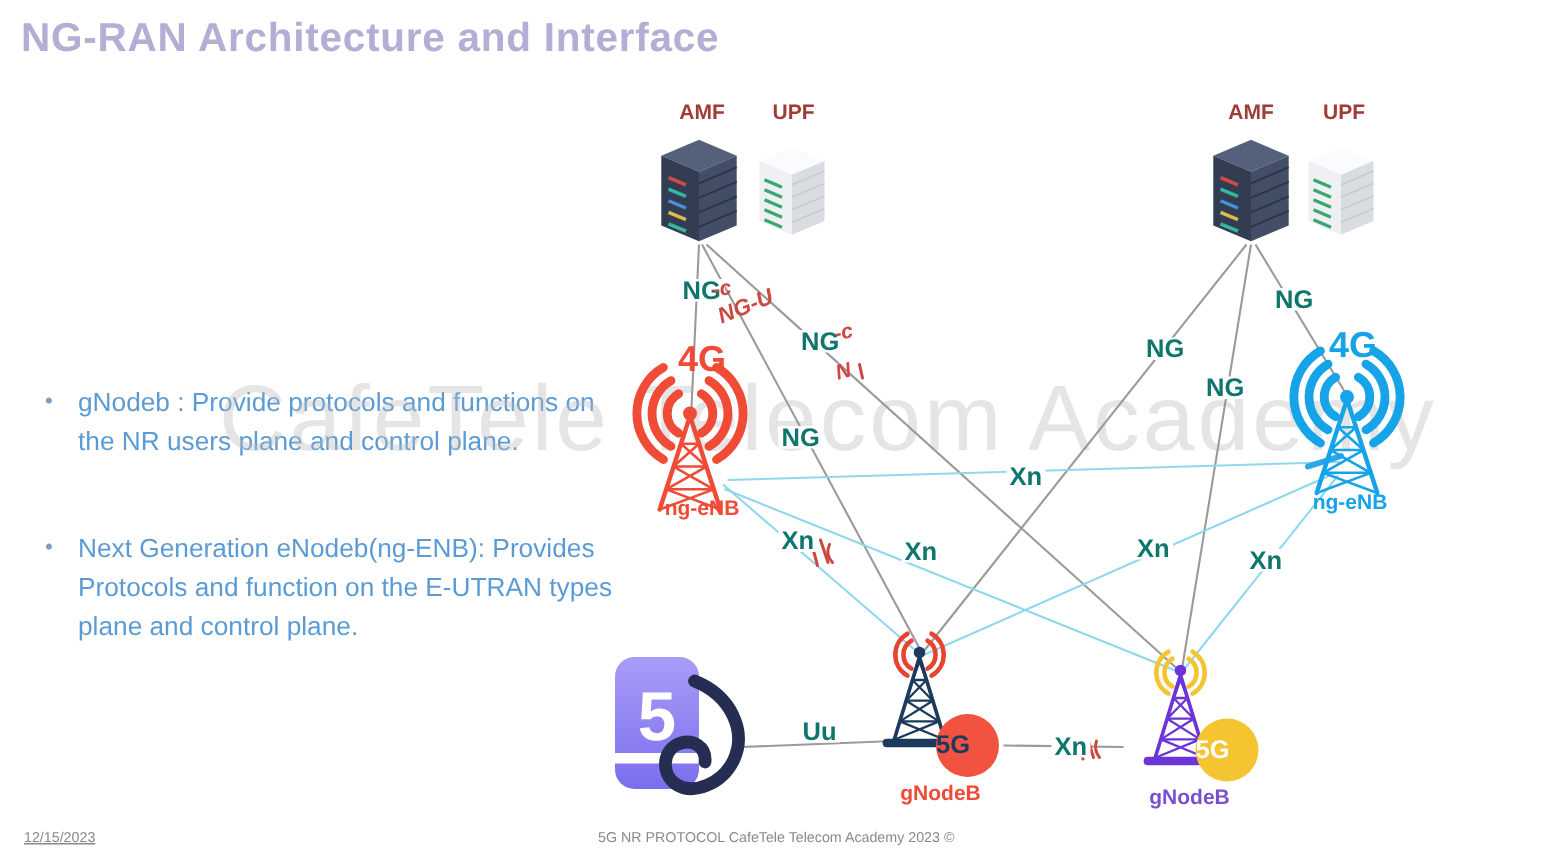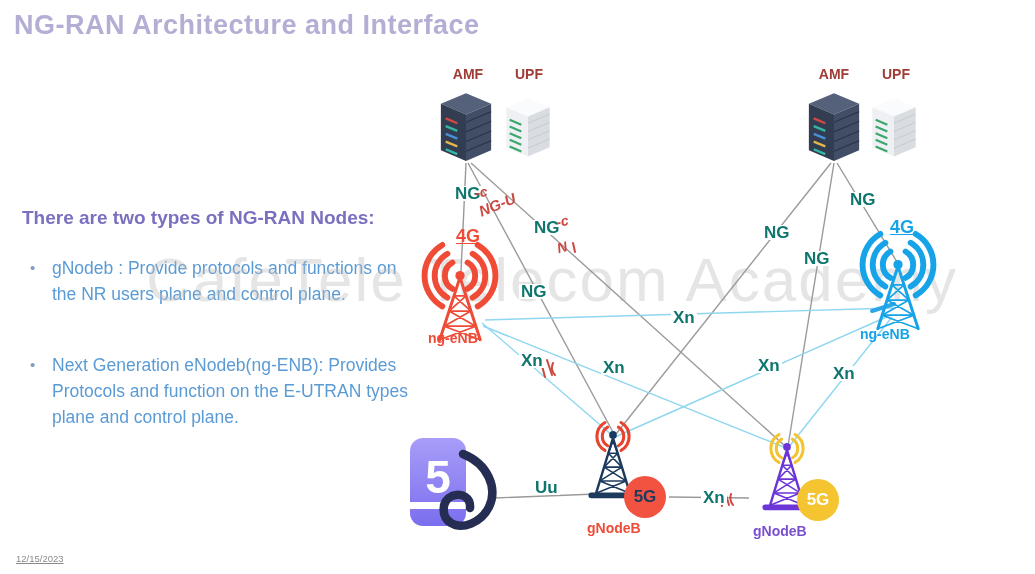--- a/index.html
+++ b/index.html
@@ -19,22 +19,22 @@
   #watermark{left:146px;top:244px;font-size:62px;color:#bdbdbd;opacity:.38;white-space:nowrap;letter-spacing:2px;z-index:1;}
   
   #lines{left:0;top:0;z-index:2;}
   .node{z-index:3;}
   
   .core-label{font-size:14px;font-weight:bold;color:#a03c36;text-align:center;width:50px;z-index:3;}
   
   .lnk{z-index:4;font-size:17px;font-weight:600;color:#0f766e;background:#fff;padding:0 2px;line-height:15px;}
   .ann{z-index:4;font-size:14px;font-weight:600;color:#cc4840;font-style:italic;white-space:nowrap;}
   
-  .tech{font-size:18px;font-weight:bold;text-align:center;width:56px;z-index:3;text-decoration:underline;}
-  .tname{font-size:14px;text-align:left;width:80px;z-index:3;font-weight:600;}
+  .tech{font-size:24px;font-weight:bold;text-align:center;width:56px;z-index:3;}
+  .tname{font-size:14px;text-align:center;width:80px;z-index:3;font-weight:600;}
   .red{color:#ef4b36;} .blue{color:#16a3e8;} .purple{color:#7a4fd0;}
   
   .t4g path,.t4g line{fill:none;stroke-linecap:round;}
   .t4g .wave{stroke-width:7;}
   .t4g .leg{stroke-width:3.5;}
   .t4g .brace{stroke-width:2;}
   .t4g-red .wave,.t4g-red .leg,.t4g-red .brace{stroke:#ef4b36;}
   .t4g-red .dot{fill:#ef4b36;}
   .t4g-blue .wave,.t4g-blue .leg,.t4g-blue .brace{stroke:#16a3e8;}
   .t4g-blue .dot{fill:#16a3e8;}
@@ -42,33 +42,32 @@
   .tgnb path,.tgnb line{fill:none;stroke-linecap:round;}
   .tgnb .wave{stroke-width:4;}
   .tgnb .leg{stroke-width:3.2;}
   .tgnb .brace{stroke-width:2;}
   .gnbL .wave{stroke:#e8432e;}
   .gnbL .leg,.gnbL .brace{stroke:#1c3a5e;}
   .gnbL .dot,.gnbL .base{fill:#1c3a5e;}
   .gnbR .wave{stroke:#f4c430;}
   .gnbR .leg,.gnbR .brace{stroke:#6b35d8;}
   .gnbR .dot,.gnbR .base{fill:#6b35d8;}
-  .badge{width:42px;height:42px;border-radius:50%;text-align:center;line-height:42px;font-size:17px;font-weight:bold;z-index:4;}
+  .badge{width:42px;height:42px;border-radius:50%;line-height:42px;font-size:17px;font-weight:bold;z-index:4;}
   #badgeL{background:#f25240;color:#1c3a5e;}
   #badgeR{background:#f5c431;color:#ffffff;}
   
   .footer{font-size:9.5px;color:#8a8a8a;z-index:3;}
 </style>
 </head>
 <body>
 
 <div id="slide">
 
   <div id="title" class="abs">NG-RAN Architecture and Interface</div>
-  <div id="heading" class="abs">There are two types of NG-RAN Nodes:</div>
   <div id="bullet1" class="abs bullet">
     <span class="marker">•</span>
     <span>gNodeb : Provide protocols and functions on the NR users plane and control plane.</span>
   </div>
   <div id="bullet2" class="abs bullet">
     <span class="marker">•</span>
     <span>Next Generation eNodeb(ng-ENB): Provides Protocols and function on the E-UTRAN types plane and control plane.</span>
   </div>
 
   <div id="watermark" class="abs">CafeTele Telecom Academy</div>
@@ -279,15 +278,16 @@
   <div class="abs lnk" style="left:701px;top:490px;">Xn</div>
 
   <div class="abs lnk" style="left:533px;top:480px;">Uu</div>
 
   <div class="abs ann" style="left:475px;top:184px;transform:rotate(-10deg);">-c</div>
   <div class="abs ann" style="left:478px;top:196px;transform:rotate(-22deg);font-size:15px;">NG-U</div>
   <div class="abs ann" style="left:556px;top:213px;transform:rotate(-12deg);">-c</div>
   <div class="abs ann" style="left:557px;top:239px;transform:rotate(-15deg);">N</div>
 
   <div class="abs footer" style="left:16px;top:553px;text-decoration:underline;">12/15/2023</div>
+  <div class="abs footer" style="left:0;top:553px;width:1035px;text-align:center;">5G NR PROTOCOL CafeTele Telecom Academy 2023 ©</div>
   <div class="abs footer" style="left:1010px;top:553px;">16</div>
 
 </div>
 
 </body></html>

